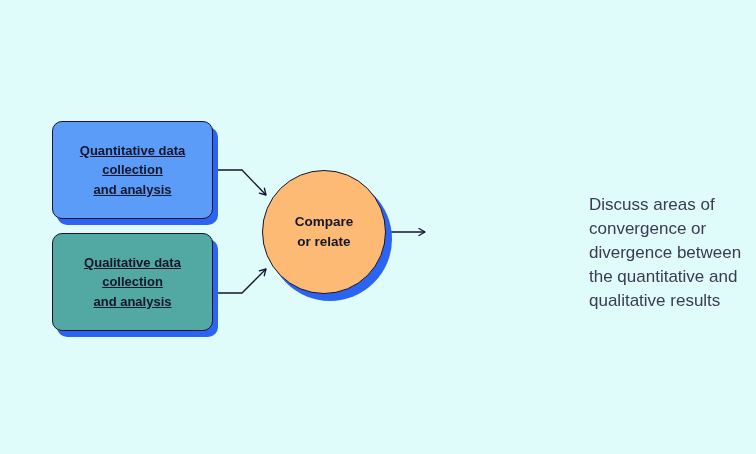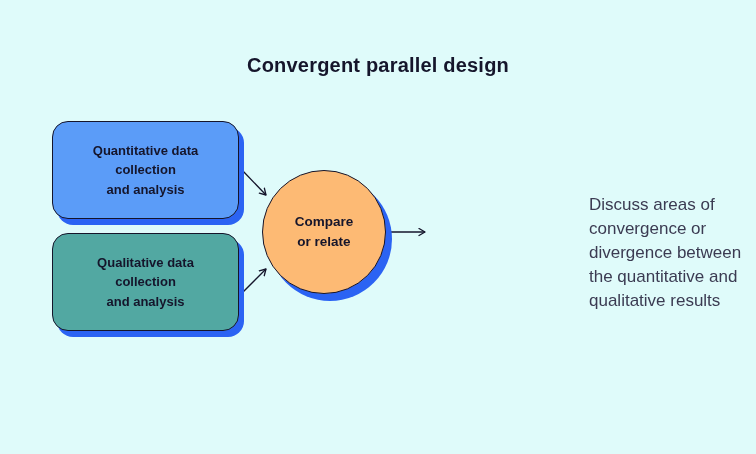--- a/index.html
+++ b/index.html
@@ -28,26 +28,27 @@
     align-items: center;
     justify-content: center;
     text-align: center;
     border: 1.6px solid #15152b;
     color: #15152b;
     font-weight: 700;
     box-sizing: border-box;
   }
   .node-label { white-space: pre-line; }
   .rect {
-    width: 187px;
+    width: 161px;
     height: 98px;
-    border-radius: 16px;
+    border-radius: 10px;
     font-size: 13px;
     line-height: 1.5;
     box-shadow: 5px 6px 0 #2b63f3;
+    text-decoration: underline;
   }
   #node-quantitative { left: 52px; top: 121px; background: #5b9cf8; }
   #node-qualitative  { left: 52px; top: 233px; background: #52a8a2; }
   .circle {
     border-radius: 50%;
     font-size: 13.5px;
     line-height: 1.45;
     box-shadow: 6px 7px 0 #2b63f3;
   }
   #node-compare        { left: 262px; top: 170px; width: 124px; height: 124px; background: #fdba74; }
@@ -84,21 +85,20 @@
     font-weight: 700;
     letter-spacing: 0.3px;
     color: #15152b;
   }
 </style>
 </head>
 <body>
 
 <div class="canvas">
 
-  <div class="title">Convergent parallel design</div>
 
   <svg class="arrows" width="756" height="454" viewBox="0 0 756 454" aria-hidden="true">
     <defs>
       <marker id="ah" markerWidth="10" markerHeight="10" refX="7" refY="4.5" orient="auto" markerUnits="userSpaceOnUse">
         <path d="M1 1 L7 4.5 L1 8" fill="none" stroke="#15152b" stroke-width="1.3" stroke-linecap="round" stroke-linejoin="round"></path>
       </marker>
     </defs>
     <path class="arrow" d="M214 170 H242 L266 195" marker-end="url(#ah)"></path>
     <path class="arrow" d="M214 293 H242 L266 269" marker-end="url(#ah)"></path>
     <path class="arrow" d="M387 232 H425" marker-end="url(#ah)"></path>

